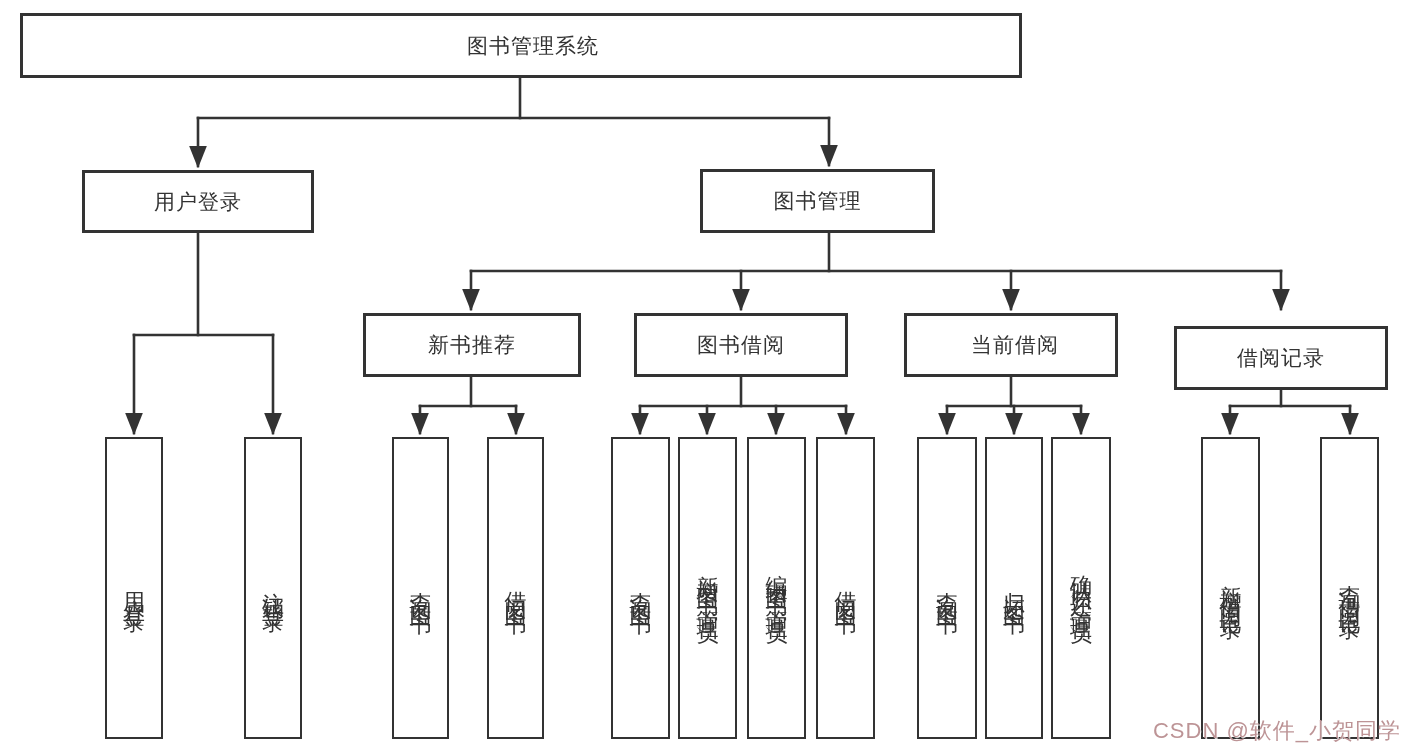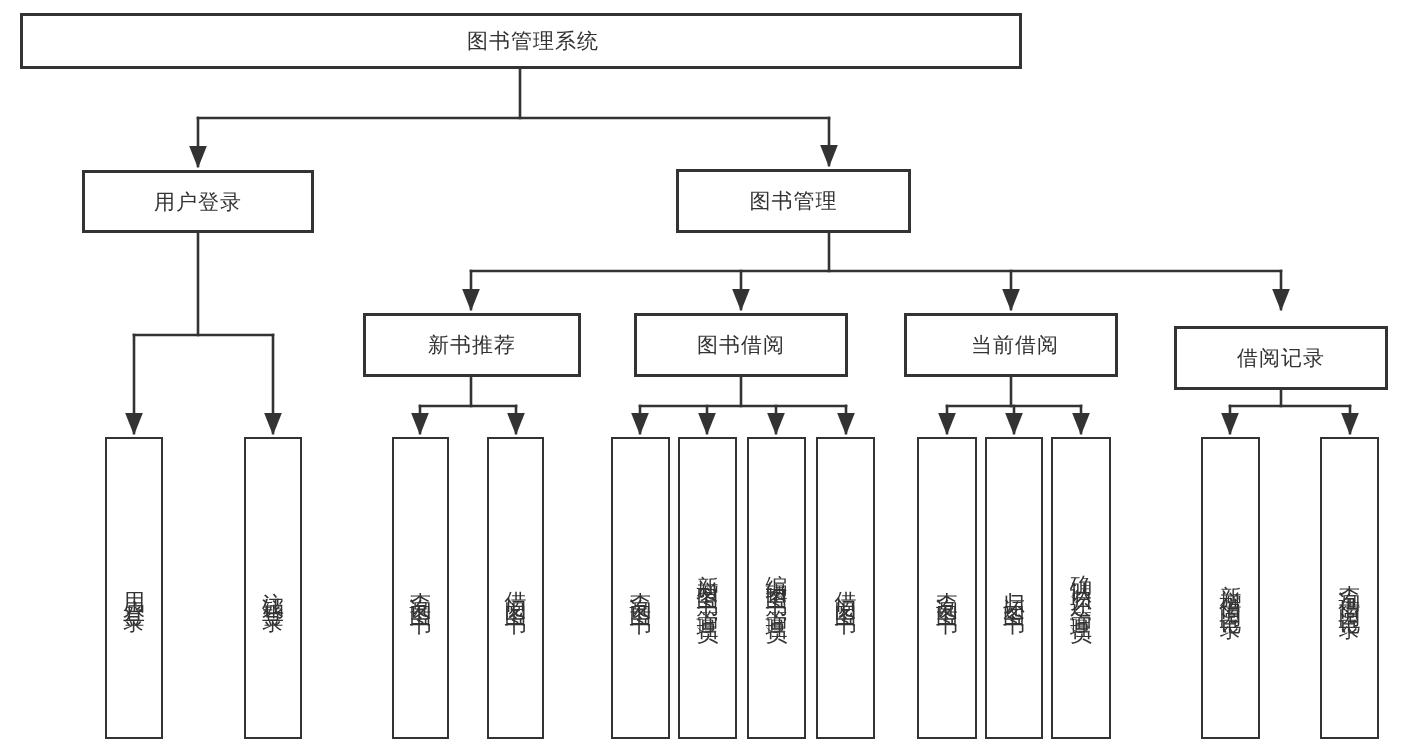--- a/index.html
+++ b/index.html
@@ -63,27 +63,27 @@
       <line x1="947" y1="406" x2="1081" y2="406" class="edge" stroke="#333333"></line>
       <line x1="947" y1="406" x2="947" y2="433" class="edge" stroke="#333333" marker-end="url(#arrowhead)"></line>
       <line x1="1014" y1="406" x2="1014" y2="433" class="edge" stroke="#333333" marker-end="url(#arrowhead)"></line>
       <line x1="1081" y1="406" x2="1081" y2="433" class="edge" stroke="#333333" marker-end="url(#arrowhead)"></line>
       <line x1="1281" y1="377" x2="1281" y2="406" class="edge" stroke="#333333"></line>
       <line x1="1230" y1="406" x2="1350" y2="406" class="edge" stroke="#333333"></line>
       <line x1="1230" y1="406" x2="1230" y2="433" class="edge" stroke="#333333" marker-end="url(#arrowhead)"></line>
       <line x1="1350" y1="406" x2="1350" y2="433" class="edge" stroke="#333333" marker-end="url(#arrowhead)"></line>
     </svg>
   <div id="nodes">
-      <div class="node horizontal" style="left: 20px; top: 13px; width: 1002px; height: 56px; padding-left: 24px;">
+      <div class="node horizontal" style="left: 20px; top: 13px; width: 1002px; height: 65px; padding-left: 24px;">
         <span class="lbl">图书管理系统</span>
       </div>
       <div class="node horizontal" style="left: 82px; top: 170px; width: 232px; height: 63px;">
         <span class="lbl">用户登录</span>
       </div>
-      <div class="node horizontal" style="left: 676px; top: 169px; width: 235px; height: 64px;">
+      <div class="node horizontal" style="left: 700px; top: 169px; width: 235px; height: 64px;">
         <span class="lbl">图书管理</span>
       </div>
       <div class="node horizontal" style="left: 363px; top: 313px; width: 218px; height: 64px;">
         <span class="lbl">新书推荐</span>
       </div>
       <div class="node horizontal" style="left: 634px; top: 313px; width: 214px; height: 64px; align-items: center;">
         <span class="lbl">图书借阅</span>
       </div>
       <div class="node horizontal" style="left: 904px; top: 313px; width: 214px; height: 64px; padding-left: 8px;">
         <span class="lbl">当前借阅</span>
@@ -124,13 +124,14 @@
       <div class="node vertical" style="left: 1051px; top: 437px; width: 60px; height: 302px;">
         <span class="lbl">确认归还（管理员）</span>
       </div>
       <div class="node vertical" style="left: 1201px; top: 437px; width: 59px; height: 302px;">
         <span class="lbl">新增借阅记录</span>
       </div>
       <div class="node vertical" style="left: 1320px; top: 437px; width: 59px; height: 302px;">
         <span class="lbl">查询借阅记录</span>
       </div>
     </div>
+  <div class="watermark">CSDN @软件_小贺同学</div>
 </div>
 
 </body></html>

